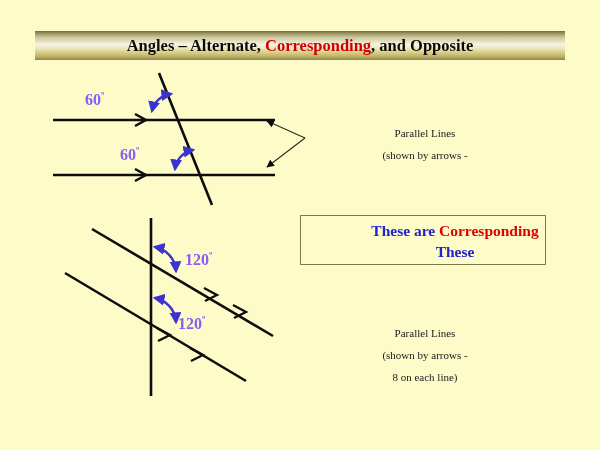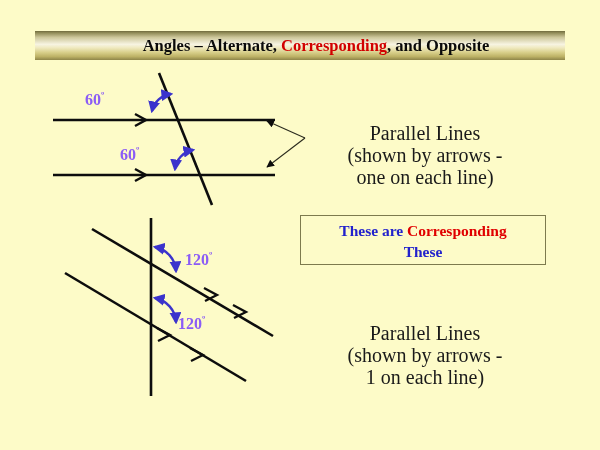--- a/index.html
+++ b/index.html
@@ -38,30 +38,29 @@
     left: 35px;
     top: 31px;
     width: 530px;
     height: 29px;
     line-height: 29px;
     text-align: center;
     font-size: 16.5px;
     font-weight: bold;
     color: #0a0a0a;
     white-space: nowrap;
-    padding-left: 16px;
   }
   .t-red { color: #D10000; }
 
   
   .abs { position: absolute; }
 
   .body-text {
     text-align: center;
-    font-size: 20px;
+    font-size: 11px;
     color: #1a1a1a;
     line-height: 22px;
   }
 
   
   #callout-box {
     position: absolute;
     left: 300px;
     top: 215px;
     width: 246px;
@@ -73,20 +72,21 @@
   #callout-text {
     position: absolute;
     left: 300px;
     top: 220px;
     width: 246px;
     text-align: center;
     font-size: 15.5px;
     font-weight: bold;
     line-height: 21px;
     color: #2222CC;
+    padding-left: 32px;
   }
   #callout-text .c-red { color: #E00000; }
 
   
   .angle-label {
     position: absolute;
     font-size: 16px;
     font-weight: bold;
     color: #8b5cf6;
     white-space: nowrap;
@@ -166,28 +166,27 @@
 
   <div class="angle-label" style="left:120px; top:145px;"><span>60</span><sup>º</sup></div>
 
   <div class="angle-label" style="left:185px; top:250px;"><span>120</span><sup>º</sup></div>
 
   <div class="angle-label" style="left:178px; top:314px;"><span>120</span><sup>º</sup></div>
 
   <div class="abs body-text" style="left:300px; top:122px; width:250px;">
     <div>Parallel Lines</div>
     <div>(shown by arrows -</div>
-    <div>one on each line)</div>
   </div>
 
   <div id="callout-box"></div>
   <div id="callout-text">
     <div><span>These are </span><span class="c-red">Corresponding</span></div>
     <div>These</div>
   </div>
 
   <div class="abs body-text" style="left:300px; top:322px; width:250px;">
     <div>Parallel Lines</div>
     <div>(shown by arrows -</div>
-    <div>1 on each line)</div>
+    <div>8 on each line)</div>
   </div>
 
 </div>
 
 </body></html>

